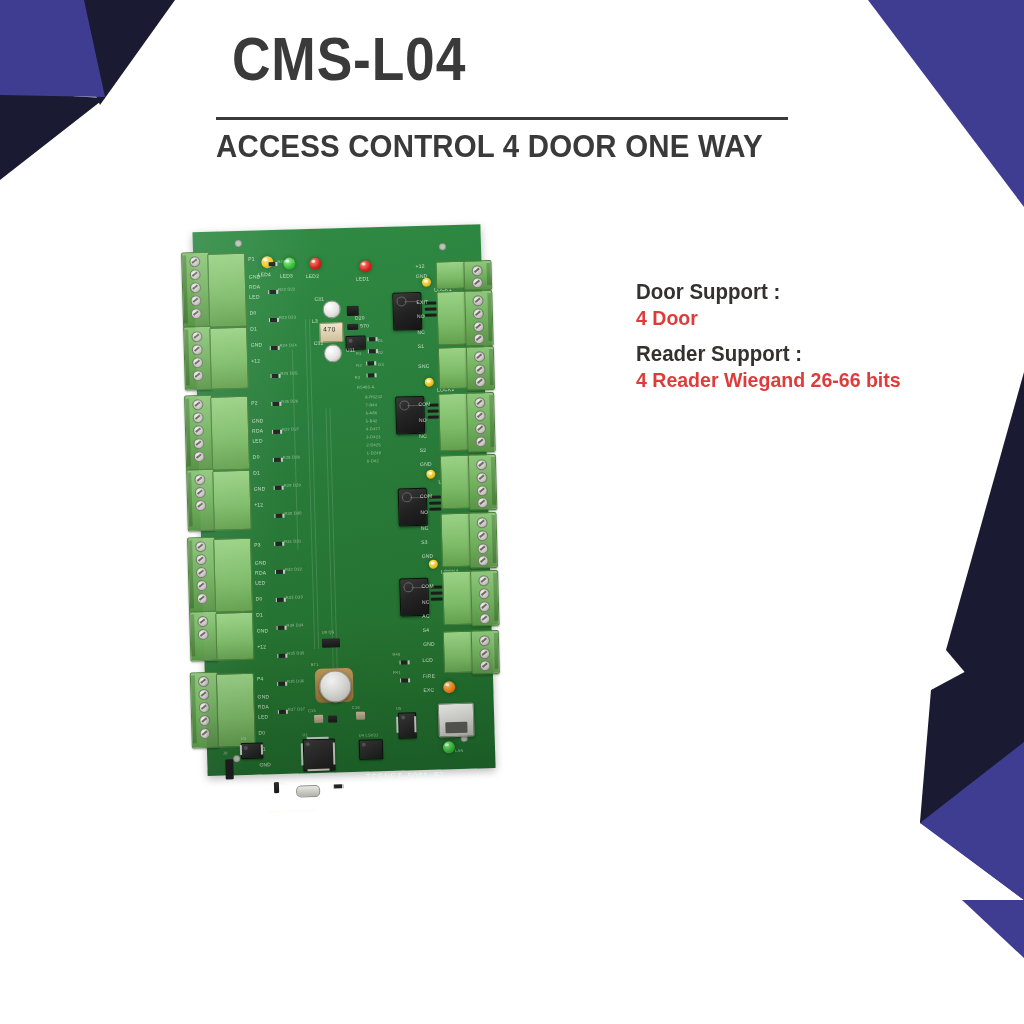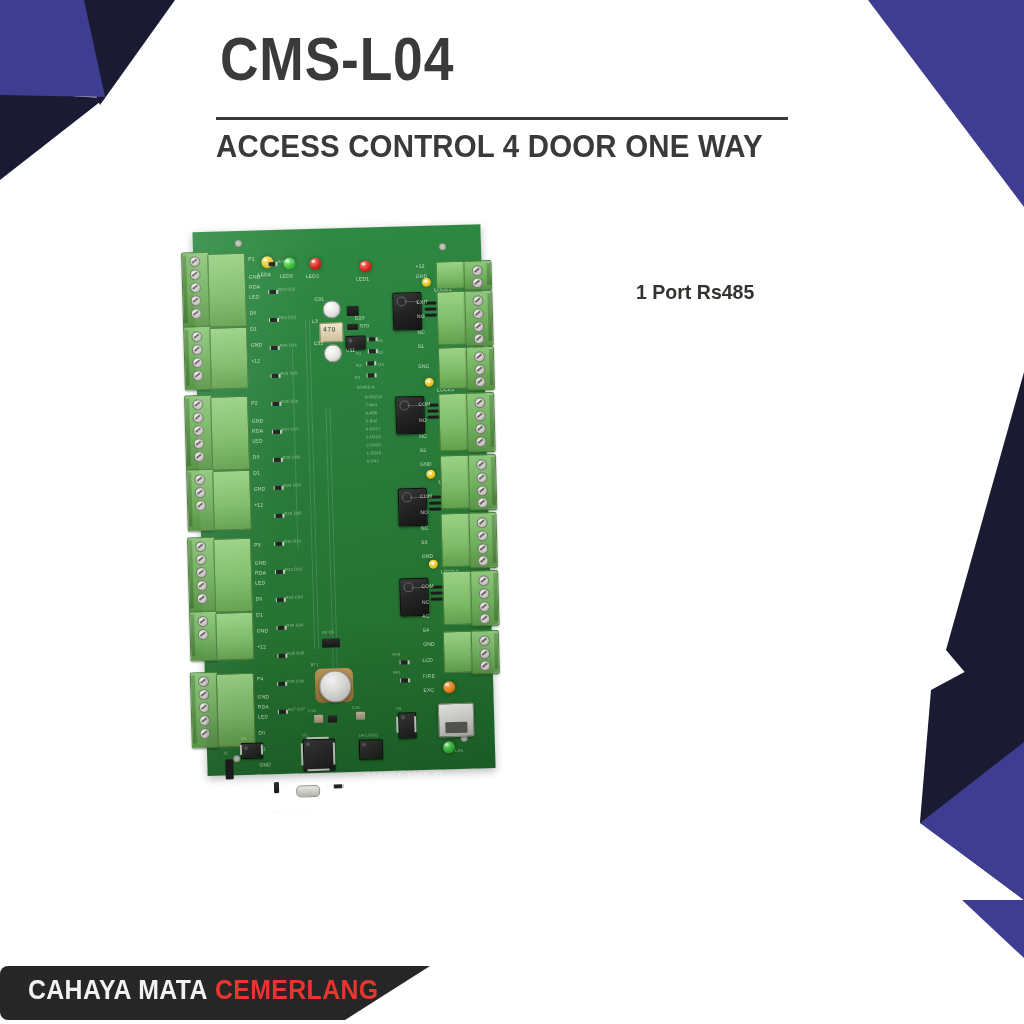--- a/index.html
+++ b/index.html
@@ -9,21 +9,21 @@
     font-family:"Liberation Sans", sans-serif;
     overflow:hidden;
     position:relative;
   }
   .stage{position:absolute;inset:0;width:1024px;height:1024px;overflow:hidden;background:#fff;}
 
   
   .deco{position:absolute;inset:0;width:1024px;height:1024px;pointer-events:none;}
 
   
-  .header{position:absolute;left:220px;top:26px;width:600px;}
+  .header{position:absolute;left:232px;top:26px;width:600px;}
   .prod-title{
     font-family:"Liberation Sans Narrow","Liberation Sans",sans-serif;
     font-weight:700;
     font-size:62px;
     letter-spacing:1px;
     color:#3a3a3a;
     line-height:1.05;
     transform:scaleX(.86);
     transform-origin:left center;
     white-space:nowrap;
@@ -582,39 +582,36 @@
 
         <div class="slk b" style="left:158px;top:546px;font-size:8px;letter-spacing:.8px;">TCSNET_5001_F1</div>
         <div class="slk t" style="left:60px;top:580px;opacity:.45;">SMART_CONTROLLER</div>
 
       </div>
     </div>
   </div>
 
   <div class="specs">
 
-
-
     <div class="spec-block">
-      <div class="spec-value plain">1 Port Rs485</div>
+      <div class="spec-label">Door Support :</div>
+      <div class="spec-value">4 Door</div>
     </div>
 
+    <div class="spec-block">
+      <div class="spec-label">Reader Support :</div>
+      <div class="spec-value">4 Reader Wiegand 26-66 bits</div>
+    </div>
+
+
 
 
     <div class="sp-gap"></div>
 
 
     <div class="sp-gap"></div>
 
 
   </div>
 
 
-  <div class="footer">
-    <svg class="footer-shape" viewBox="0 0 430 54" preserveAspectRatio="none">
-      <path d="M8,0 L430,0 L345,54 L8,54 A8,8 0 0 1 0,46 L0,8 A8,8 0 0 1 8,0 Z" fill="#262626"></path>
-    </svg>
-    <div class="footer-text">
-      <span class="f-white">CAHAYA MATA</span><span class="f-white">&nbsp;</span><span class="f-red">CEMERLANG</span>
-    </div>
-  </div>
 
 </div>
 
 </body></html>

